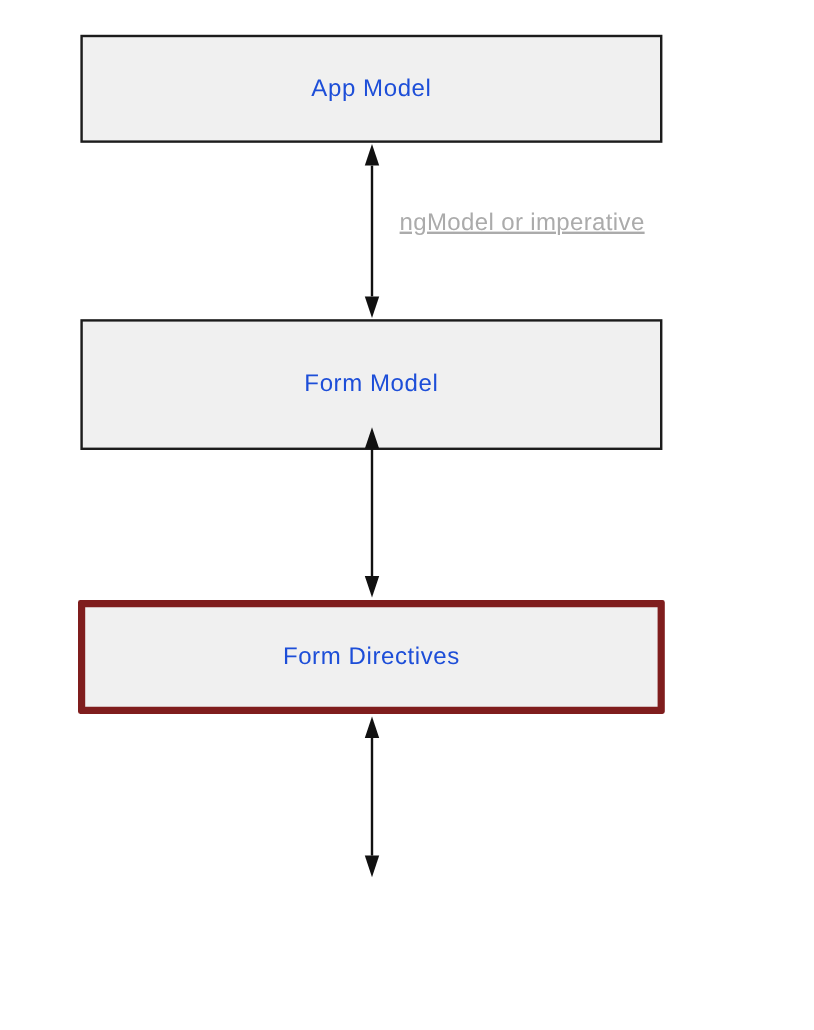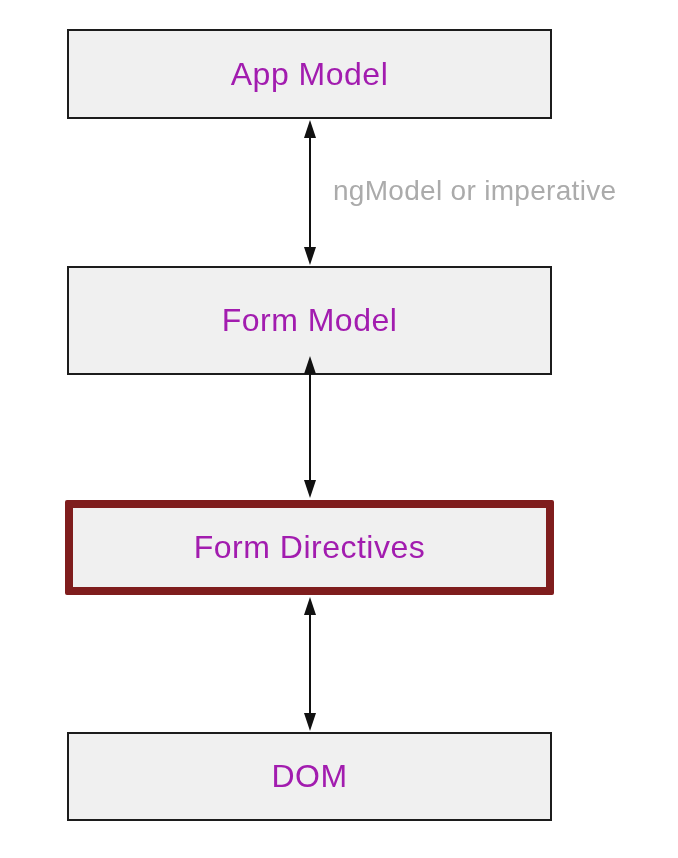--- a/index.html
+++ b/index.html
@@ -21,34 +21,34 @@
     width: 485px;
     height: 90px;
     box-sizing: border-box;
     background: #f0f0f0;
     border: 2px solid #1c1c1c;
     display: flex;
     align-items: center;
     justify-content: center;
   }
   .node-label {
-    font-size: 32px;
+    font-size: 20px;
     letter-spacing: 0.5px;
-    color: #a21caf;
+    color: #1d4ed8;
     white-space: nowrap;
   }
   .node-app-model { top: 29px; }
   .node-form-model { top: 266px; height: 109px; }
   .node-dom { top: 732px; height: 89px; }
   .node-form-directives {
     top: 500px;
     left: 65px;
     width: 489px;
     height: 95px;
-    border: 8px solid #7f1d1d;
+    border: 6px solid #7f1d1d;
     border-radius: 2px;
   }
   .arrow {
     position: absolute;
     left: 304px;
     width: 12px;
     display: flex;
     flex-direction: column;
     align-items: center;
   }
@@ -67,24 +67,25 @@
     border-right: 6px solid transparent;
     border-top: 18px solid #111111;
   }
   .arrow-shaft {
     width: 2.5px;
     flex: 1 1 auto;
     background: #111111;
   }
   .edge-label {
     position: absolute;
-    font-size: 28px;
+    font-size: 20px;
     letter-spacing: 0.3px;
     color: #ababab;
     white-space: nowrap;
+    text-decoration: underline;
   }
   .edge-label-1 { left: 333px; top: 175px; }
   .edge-label-2 { left: 343px; top: 648px; }
 </style>
 </head>
 <body>
 
 <div class="canvas">
 
   <div class="node node-app-model">
@@ -111,17 +112,14 @@
   <div class="node node-form-directives">
     <span class="node-label">Form Directives</span>
   </div>
 
   <div class="arrow arrow-3">
     <div class="arrowhead-up"></div>
     <div class="arrow-shaft"></div>
     <div class="arrowhead-down"></div>
   </div>
 
-  <div class="node node-dom">
-    <span class="node-label">DOM</span>
-  </div>
 
 </div>
 
 </body></html>

